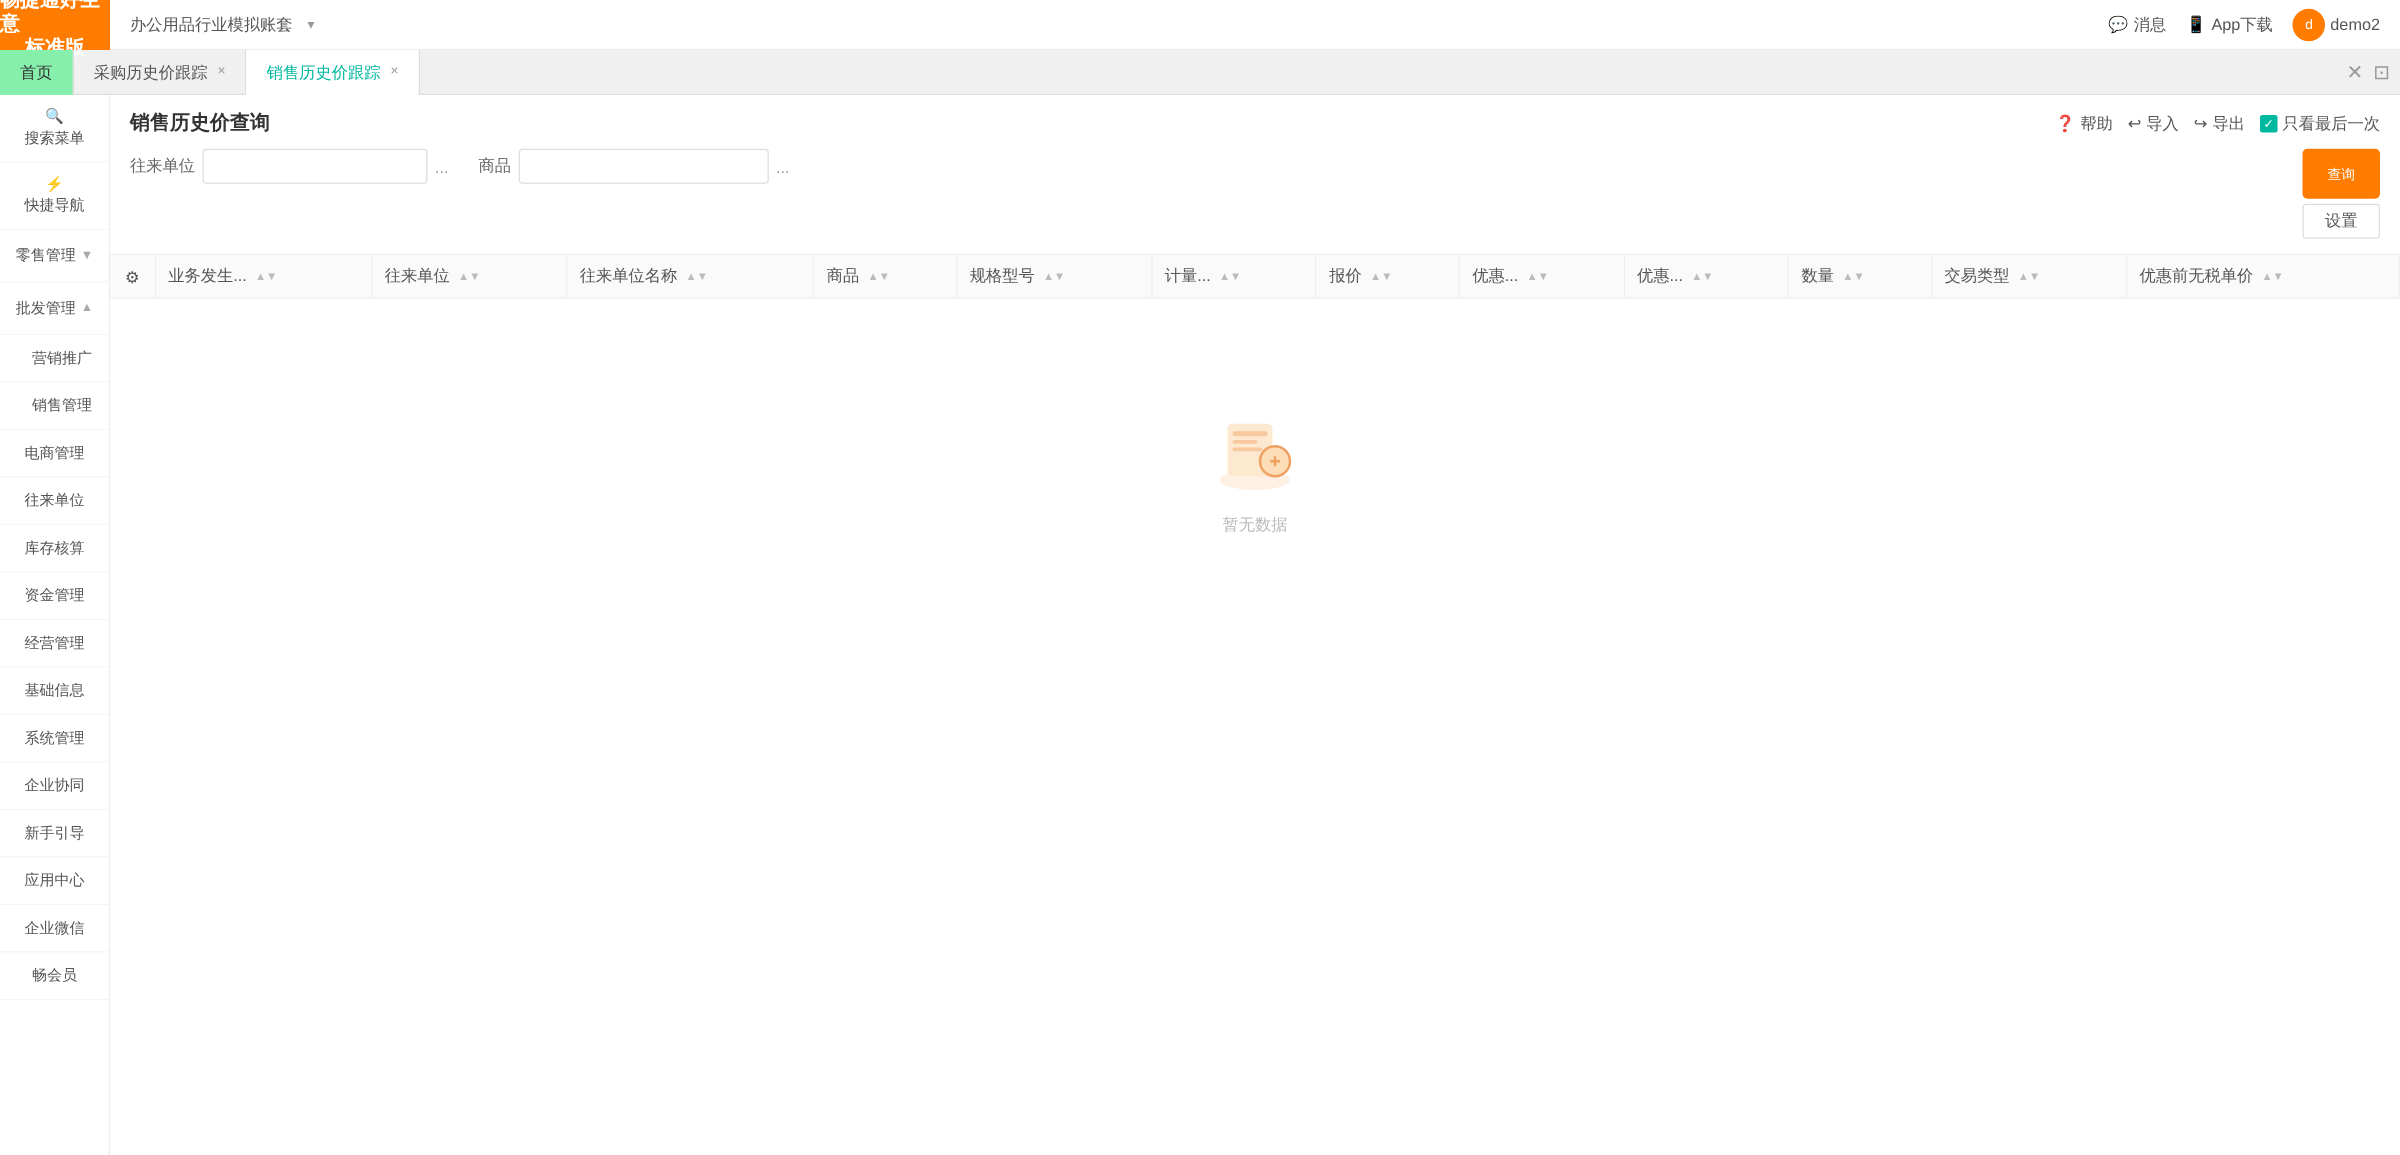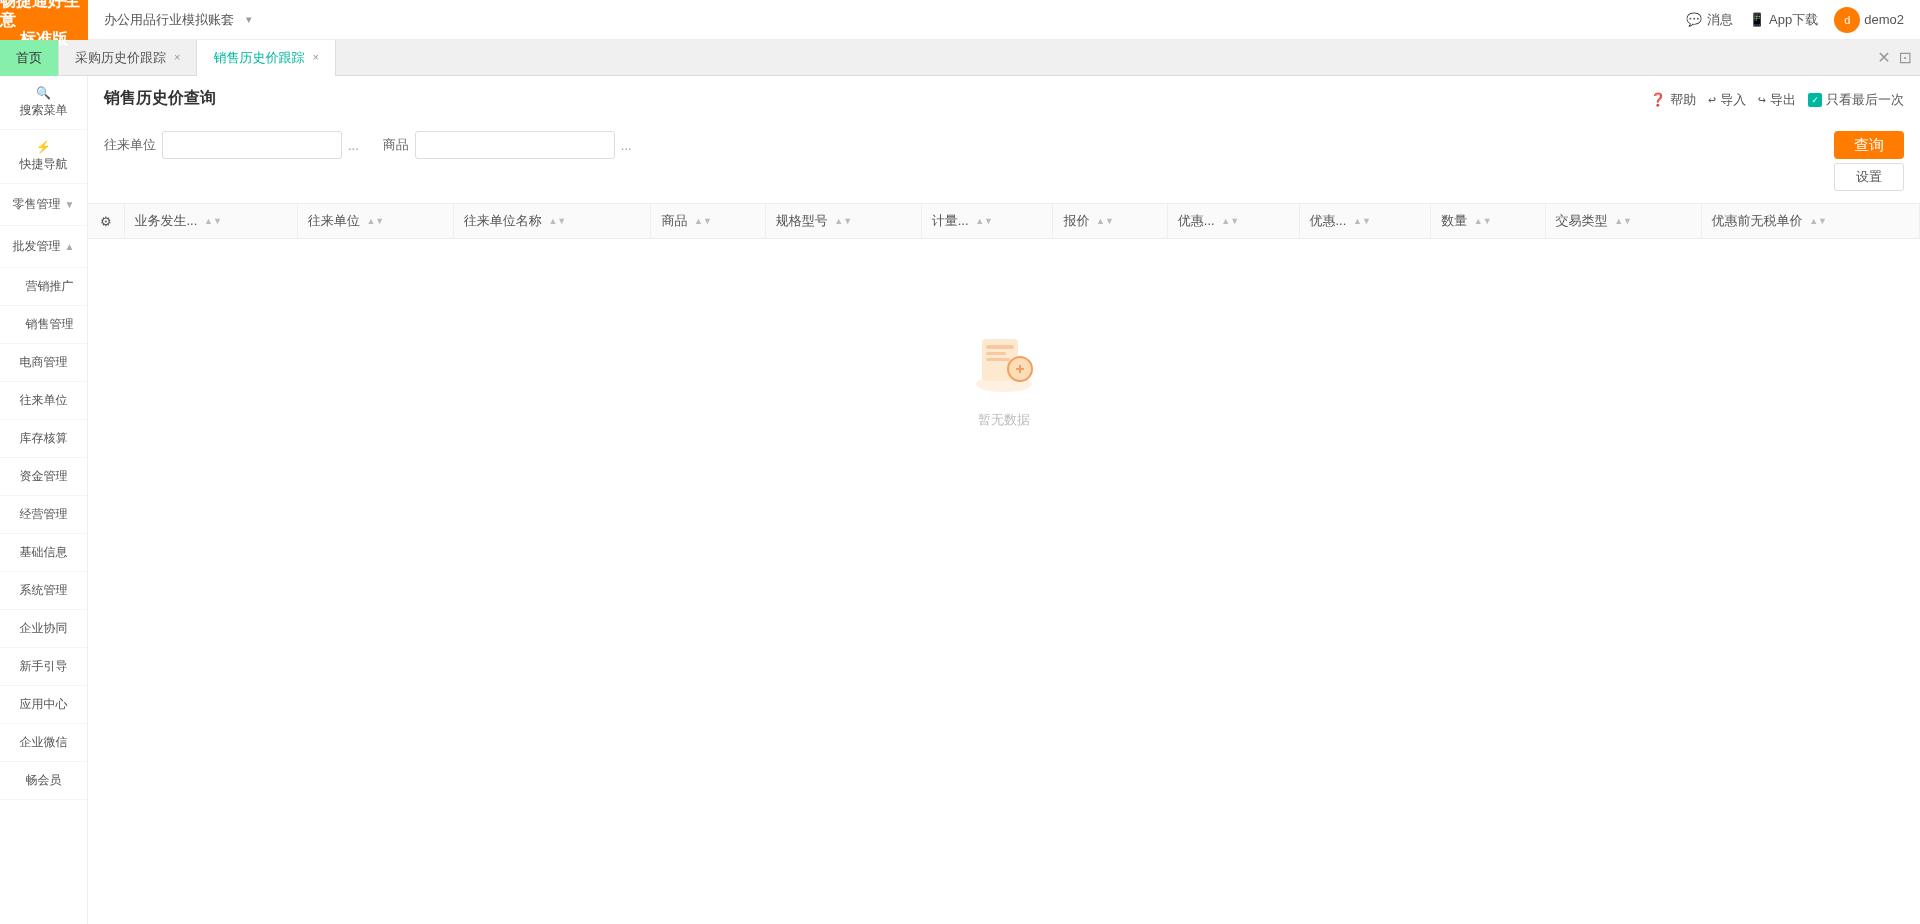--- a/index.html
+++ b/index.html
@@ -168,24 +168,22 @@
     }
 
     
     .page-header {
       background: #fff;
       padding: 12px 16px 0 16px;
       border-bottom: 1px solid #eee;
     }
     .page-title-row {
       display: flex;
-      align-items: flex-end;
+      align-items: center;
       justify-content: space-between;
-      margin-bottom: 12px;
-      font-family: Liberation Mono, monospace;
     }
     .page-title {
       font-size: 16px;
       font-weight: bold;
       color: #333;
     }
     .page-actions {
       display: flex;
       align-items: center;
       gap: 12px;
@@ -280,27 +278,27 @@
       padding: 0 8px;
       font-size: 13px;
       color: #333;
       outline: none;
     }
     .filter-dots {
       color: #999;
       font-size: 13px;
     }
     .query-btn {
-      height: 28px;
+      height: 40px;
       padding: 0 20px;
       background: #ff7c00;
       color: #fff;
       border: none;
       border-radius: 4px;
-      font-size: 15px;
+      font-size: 11px;
       cursor: pointer;
     }
     .settings-btn {
       height: 28px;
       padding: 0 12px;
       background: #fff;
       color: #555;
       border: 1px solid #ddd;
       border-radius: 3px;
       font-size: 13px;

